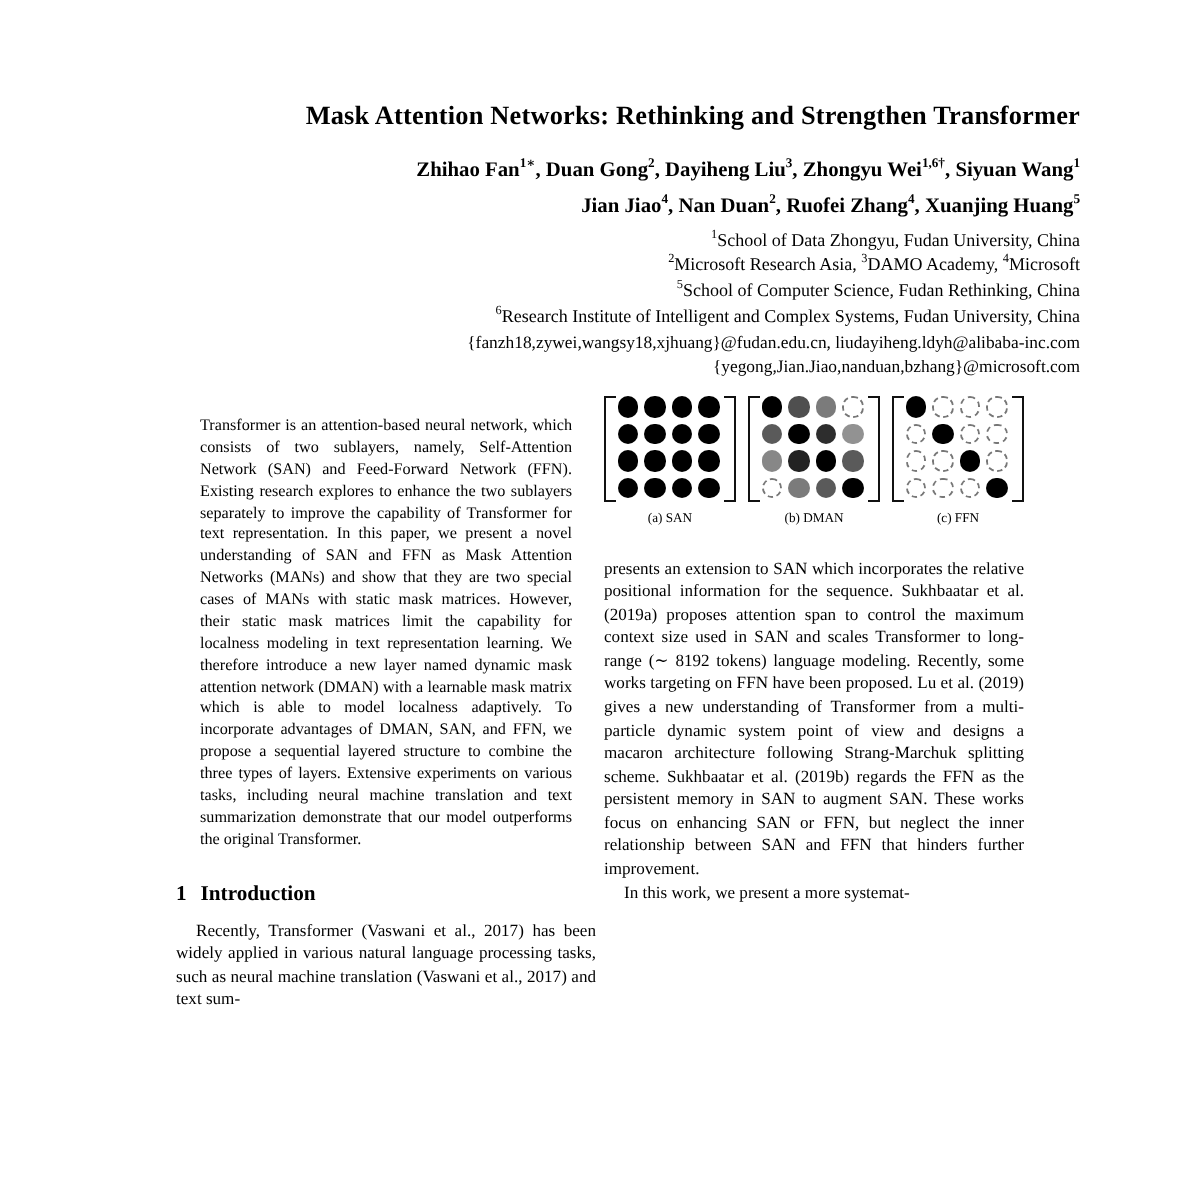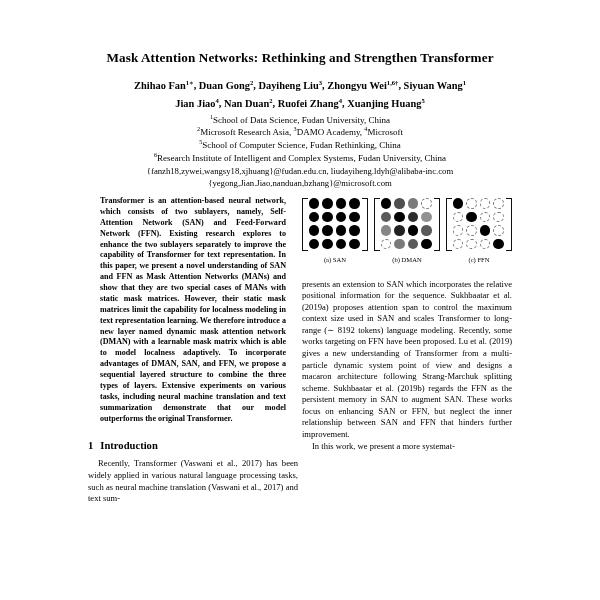--- a/index.html
+++ b/index.html
@@ -16,21 +16,21 @@
   }
   .page {
     position: relative;
     width: 600px;
     height: 600px;
     padding: 0;
     box-sizing: border-box;
   }
   .head-block {
     padding: 50px 60px 0 60px;
-    text-align: center;
+    text-align: right;
   }
   .paper-title {
     font-size: 13.2px;
     font-weight: bold;
     letter-spacing: 0.1px;
     line-height: 1.25;
     margin: 0 0 11px 0;
   }
   .authors {
     font-size: 10.4px;
@@ -73,25 +73,24 @@
     text-align: center;
     font-size: 10.4px;
     font-weight: bold;
     margin: 0 0 10px 0;
   }
   .abstract-body {
     font-size: 8.1px;
     line-height: 1.345;
     text-align: justify;
     text-align-last: left;
-    margin: 0 auto;
+    margin: 12px auto;
     width: 186px;
     -webkit-hyphens: none;
     hyphens: none;
-    font-weight: bold;
   }
   .section-head {
     font-size: 10.6px;
     font-weight: bold;
     margin: 16px 0 7px 0;
     display: flex;
     gap: 7px;
   }
   .body-text {
     font-size: 8.55px;
@@ -170,21 +169,21 @@
 <body>
 
 <div class="page">
 
   <div class="head-block">
     <div class="paper-title">Mask Attention Networks: Rethinking and Strengthen Transformer</div>
 
     <div class="authors" id="authors1"><span>Zhihao Fan</span><sup>1∗</sup>, <span>Duan Gong</span><sup>2</sup>, <span>Dayiheng Liu</span><sup>3</sup>, <span>Zhongyu Wei</span><sup>1,6†</sup>, <span>Siyuan Wang</span><sup>1</sup></div>
     <div class="authors" id="authors2"><span>Jian Jiao</span><sup>4</sup>, <span>Nan Duan</span><sup>2</sup>, <span>Ruofei Zhang</span><sup>4</sup>, <span>Xuanjing Huang</span><sup>5</sup></div>
 
-    <div class="affil"><sup>1</sup><span>School of Data Science, Fudan University, China</span></div>
+    <div class="affil"><sup>1</sup><span>School of Data Zhongyu, Fudan University, China</span></div>
     <div class="affil"><sup>2</sup><span>Microsoft Research Asia,</span> <sup>3</sup><span>DAMO Academy,</span> <sup>4</sup><span>Microsoft</span></div>
     <div class="affil"><sup>5</sup><span>School of Computer Science, Fudan Rethinking, China</span></div>
     <div class="affil"><sup>6</sup><span>Research Institute of Intelligent and Complex Systems, Fudan University, China</span></div>
 
     <div class="emails">{fanzh18,zywei,wangsy18,xjhuang}@fudan.edu.cn, liudayiheng.ldyh@alibaba-inc.com</div>
     <div class="emails">{yegong,Jian.Jiao,nanduan,bzhang}@microsoft.com</div>
   </div>
 
   <div class="columns">
 

